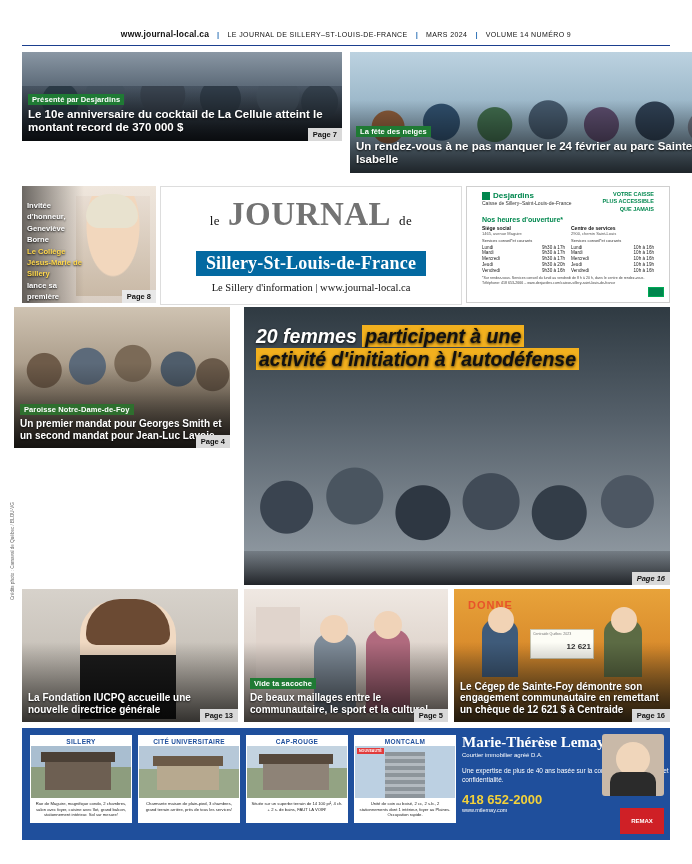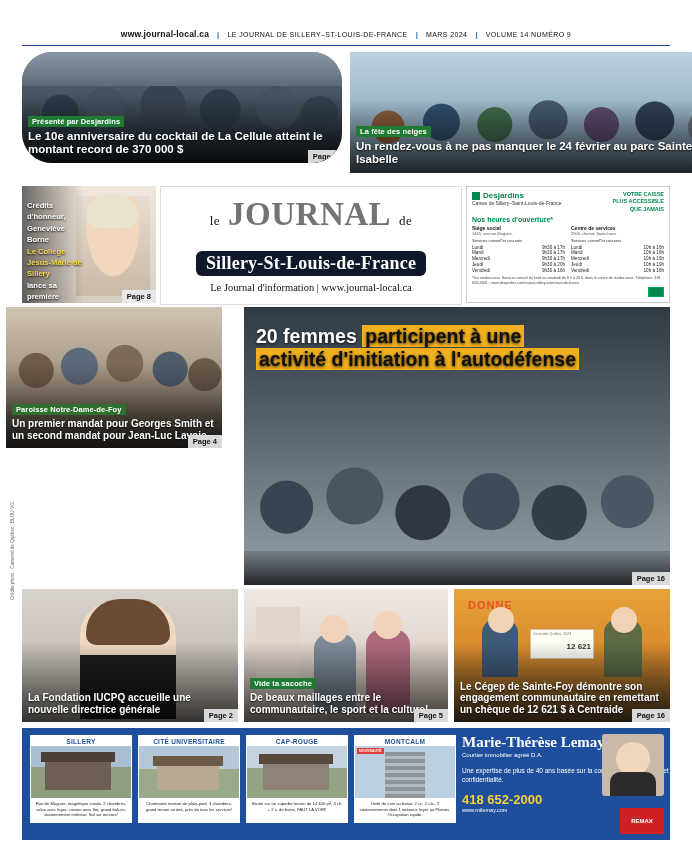--- a/index.html
+++ b/index.html
@@ -24,25 +24,25 @@
   .pagetag.light{background:#e8e8e8;}
 
   
   .shade{position:absolute;left:0;right:0;bottom:0;height:60%;background:linear-gradient(to top,rgba(0,0,0,.72),rgba(0,0,0,0));}
 
   
   .mast{position:absolute;left:160px;top:186px;width:300px;height:117px;background:#fff;border:1px solid #ddd;display:flex;flex-direction:column;align-items:center;justify-content:center;}
   .mast .l1{font-family:"Liberation Serif",serif;font-size:13px;letter-spacing:.5px;}
   .mast .big{font-family:"Liberation Serif",serif;font-weight:bold;font-size:33px;line-height:1;letter-spacing:.5px;}
   .mast .green{color:#737373;}
-  .mast .band{margin-top:20px;background:#0f172a;color:#fff;font-family:"Liberation Serif",serif;font-weight:bold;font-size:18px;padding:2px 10px;letter-spacing:.2px;border-radius:6px;}
+  .mast .band{margin-top:20px;background:#0369a1;color:#fff;font-family:"Liberation Serif",serif;font-weight:bold;font-size:18px;padding:2px 10px;letter-spacing:.2px;}
   .mast .tagline{margin-top:6px;font-family:"Liberation Serif",serif;font-size:10.5px;}
 
   
-  .desj{position:absolute;left:466px;top:186px;width:204px;height:117px;background:#fff;border:1px solid #cfcfcf;padding:4px 5px;box-sizing:border-box;}
+  .desj{position:absolute;left:466px;top:186px;width:204px;height:117px;background:#fff;border:1px solid #cfcfcf;padding:4px 15px;box-sizing:border-box;}
   .desj .hd{display:flex;justify-content:space-between;align-items:flex-start;}
   .desj .logo{display:flex;align-items:center;gap:3px;}
   .desj .logo .sq{width:8px;height:8px;background:#00874e;}
   .desj .logo .nm{font-size:8px;font-weight:bold;color:#00874e;}
   .desj .sub{font-size:5px;color:#333;}
   .desj .slog{text-align:right;font-size:5.5px;color:#00874e;font-weight:bold;line-height:1.35;}
   .desj .ttl{font-size:7px;font-weight:bold;color:#00874e;margin:3px 0 2px;}
   .desj table{width:100%;border-collapse:collapse;font-size:4.6px;}
   .desj td{padding:.4px 0;color:#222;}
   .desj .cols{display:flex;gap:6px;}
@@ -83,21 +83,21 @@
     <span class="site">www.journal-local.ca</span>
     <span class="sep">|</span>
     <span class="meta">LE JOURNAL DE SILLERY–ST-LOUIS-DE-FRANCE</span>
     <span class="sep">|</span>
     <span class="meta">MARS 2024</span>
     <span class="sep">|</span>
     <span class="meta">VOLUME 14 NUMÉRO 9</span>
   </div>
   <div class="topline"></div>
 
-  <div class="photo" style="left:22px;top:52px;width:320px;height:111px;background:linear-gradient(180deg,#5c6b7a 0%,#3e4a57 55%,#222a33 100%);border-radius:30px;">
+  <div class="photo" style="left:22px;top:52px;width:320px;height:89px;background:linear-gradient(180deg,#5c6b7a 0%,#3e4a57 55%,#222a33 100%);">
     <div style="position:absolute;left:0;top:0;width:100%;height:100%;background:
         radial-gradient(circle at 12% 55%,#2b3a46 0 18px,transparent 19px),
         radial-gradient(circle at 26% 50%,#42505d 0 20px,transparent 21px),
         radial-gradient(circle at 44% 48%,#39434f 0 22px,transparent 23px),
         radial-gradient(circle at 62% 52%,#2f3b47 0 20px,transparent 21px),
         radial-gradient(circle at 80% 50%,#44515e 0 21px,transparent 22px),
         radial-gradient(circle at 93% 56%,#333f4b 0 18px,transparent 19px);"></div>
     <div style="position:absolute;left:0;top:0;width:100%;height:34px;background:linear-gradient(180deg,#8a97a4,#5d6b79);"></div>
     <div class="shade"></div>
     <div class="cap">
@@ -124,39 +124,39 @@
     <div class="pagetag">Page 6</div>
   </div>
 
   <div class="photo" style="left:22px;top:186px;width:134px;height:117px;background:linear-gradient(180deg,#efe6dc,#d9cec3);">
     <div style="position:absolute;right:6px;top:10px;width:74px;height:100px;background:
         radial-gradient(ellipse at 50% 30%,#f2d7bd 0 26px,transparent 27px),
         linear-gradient(180deg,#e8ddd2 0%,#c9b9a6 100%);"></div>
     <div style="position:absolute;right:18px;top:8px;width:52px;height:34px;border-radius:26px 26px 14px 14px;background:#e8e2cf;"></div>
     <div style="position:absolute;left:0;top:0;width:62px;height:100%;background:linear-gradient(90deg,rgba(0,0,0,.55),rgba(0,0,0,0));"></div>
     <div style="position:absolute;left:5px;top:14px;width:60px;font-size:7.6px;line-height:1.5;font-weight:bold;color:#fff;text-shadow:0 1px 2px rgba(0,0,0,.9);">
-      <div>Crédits</div>
+      <div>Invitée</div>
       <div>d'honneur,</div>
       <div>Geneviève Borne</div>
       <div style="color:#ffd84d">Le Collège</div>
       <div style="color:#ffd84d">Jésus-Marie de Sillery</div>
       <div>lance sa première</div>
       <div>coquetèlle bénéfice</div>
     </div>
     <div class="pagetag light">Page 8</div>
   </div>
 
   <div class="mast">
     <div style="display:flex;align-items:baseline;gap:8px;">
       <span class="l1">le</span>
       <span class="big green">JOURNAL</span>
       <span class="l1">de</span>
     </div>
     <div class="band">Sillery-St-Louis-de-France</div>
-    <div class="tagline">Le Journal d'information | www.journal-local.ca</div>
+    <div class="tagline">Le Sillery d'information | www.journal-local.ca</div>
   </div>
 
   <div class="desj">
     <div class="hd">
       <div>
         <div class="logo">
           <span class="sq"></span>
           <span class="nm">Desjardins</span>
         </div>
         <div class="sub">Caisse de Sillery–Saint-Louis-de-France</div>
@@ -225,37 +225,37 @@
                 <td style="text-align:right">10h à 16h</td>
               </tr>
         </tbody>
           </table>
       </div>
     </div>
     <div class="foot">*Sur rendez-vous. Services conseil du lundi au vendredi de 8 h à 20 h, dans le centre de rendez-vous. Téléphone: 418 653-2666 – www.desjardins.com/caisse-sillery-saint-louis-de-france</div>
     <div class="swatch"></div>
   </div>
 
-  <div class="photo" style="left:6px;top:307px;width:216px;height:141px;background:linear-gradient(180deg,#cfc3b2 0%,#9b8c79 60%,#4a423a 100%);">
+  <div class="photo" style="left:14px;top:307px;width:216px;height:141px;background:linear-gradient(180deg,#cfc3b2 0%,#9b8c79 60%,#4a423a 100%);">
     <div style="position:absolute;left:0;top:0;width:100%;height:100%;background:
         radial-gradient(circle at 14% 45%,#6e5b49 0 17px,transparent 18px),
         radial-gradient(circle at 34% 42%,#5c6a7a 0 18px,transparent 19px),
         radial-gradient(circle at 55% 40%,#7b6a57 0 18px,transparent 19px),
         radial-gradient(circle at 76% 44%,#4f5d6b 0 17px,transparent 18px),
         radial-gradient(circle at 92% 48%,#6a5a4a 0 16px,transparent 17px);"></div>
     <div class="shade"></div>
     <div class="cap">
       <span class="kicker dark">Paroisse Notre-Dame-de-Foy</span>
       <div class="headline sm">Un premier mandat pour Georges Smith et un second mandat pour Jean-Luc Lavoie</div>
     </div>
     <div class="pagetag">Page 4</div>
   </div>
 
 
-  <div class="feat" style="background:linear-gradient(180deg,#2f3a42 0%,#55606a 40%,#9aa3ab 100%);">
+  <div class="feat" style="background:linear-gradient(180deg,#2f3a42 0%,#55606a 40%,#9aa3ab 100%);font-style:italic;">
     <div style="position:absolute;left:0;top:0;width:100%;height:100%;background:
         radial-gradient(circle at 10% 72%,#3a4450 0 26px,transparent 27px),
         radial-gradient(circle at 26% 68%,#4a5560 0 28px,transparent 29px),
         radial-gradient(circle at 42% 74%,#2e3742 0 27px,transparent 28px),
         radial-gradient(circle at 58% 70%,#414b57 0 28px,transparent 29px),
         radial-gradient(circle at 74% 74%,#333d48 0 27px,transparent 28px),
         radial-gradient(circle at 90% 70%,#4d5763 0 26px,transparent 27px);"></div>
     <div style="position:absolute;left:0;bottom:0;width:100%;height:34px;background:linear-gradient(180deg,rgba(20,24,28,.2),rgba(12,14,18,.85));"></div>
     <div class="htxt">
       <span>20 femmes</span>
@@ -265,21 +265,21 @@
     <div class="pagetag">Page 16</div>
   </div>
 
   <div class="photo" style="left:22px;top:589px;width:216px;height:133px;background:linear-gradient(180deg,#d7d2cb 0%,#b9b2a8 100%);">
     <div style="position:absolute;left:58px;top:12px;width:96px;height:118px;background:linear-gradient(180deg,#f0d9c2 0 46%,#1c1c1c 46% 100%);border-radius:34px 34px 0 0;"></div>
     <div style="position:absolute;left:64px;top:10px;width:84px;height:46px;background:#6b4a33;border-radius:34px 34px 10px 10px;"></div>
     <div class="shade"></div>
     <div class="cap">
       <div class="headline sm">La Fondation IUCPQ accueille une nouvelle directrice générale</div>
     </div>
-    <div class="pagetag">Page 2</div>
+    <div class="pagetag">Page 13</div>
   </div>
 
   <div class="photo" style="left:244px;top:589px;width:204px;height:133px;background:linear-gradient(180deg,#efe8e2 0%,#cdbfb5 100%);">
     <div style="position:absolute;left:12px;top:18px;width:44px;height:96px;background:#e0d4cc;"></div>
     <div style="position:absolute;left:70px;top:44px;width:42px;height:80px;background:#7f8c99;border-radius:16px 16px 0 0;"></div>
     <div style="position:absolute;left:122px;top:40px;width:44px;height:84px;background:#b06a7e;border-radius:16px 16px 0 0;"></div>
     <div style="position:absolute;left:76px;top:26px;width:28px;height:28px;border-radius:50%;background:#f0d3b8;"></div>
     <div style="position:absolute;left:130px;top:22px;width:28px;height:28px;border-radius:50%;background:#f0d3b8;"></div>
     <div class="shade"></div>
     <div class="cap">

